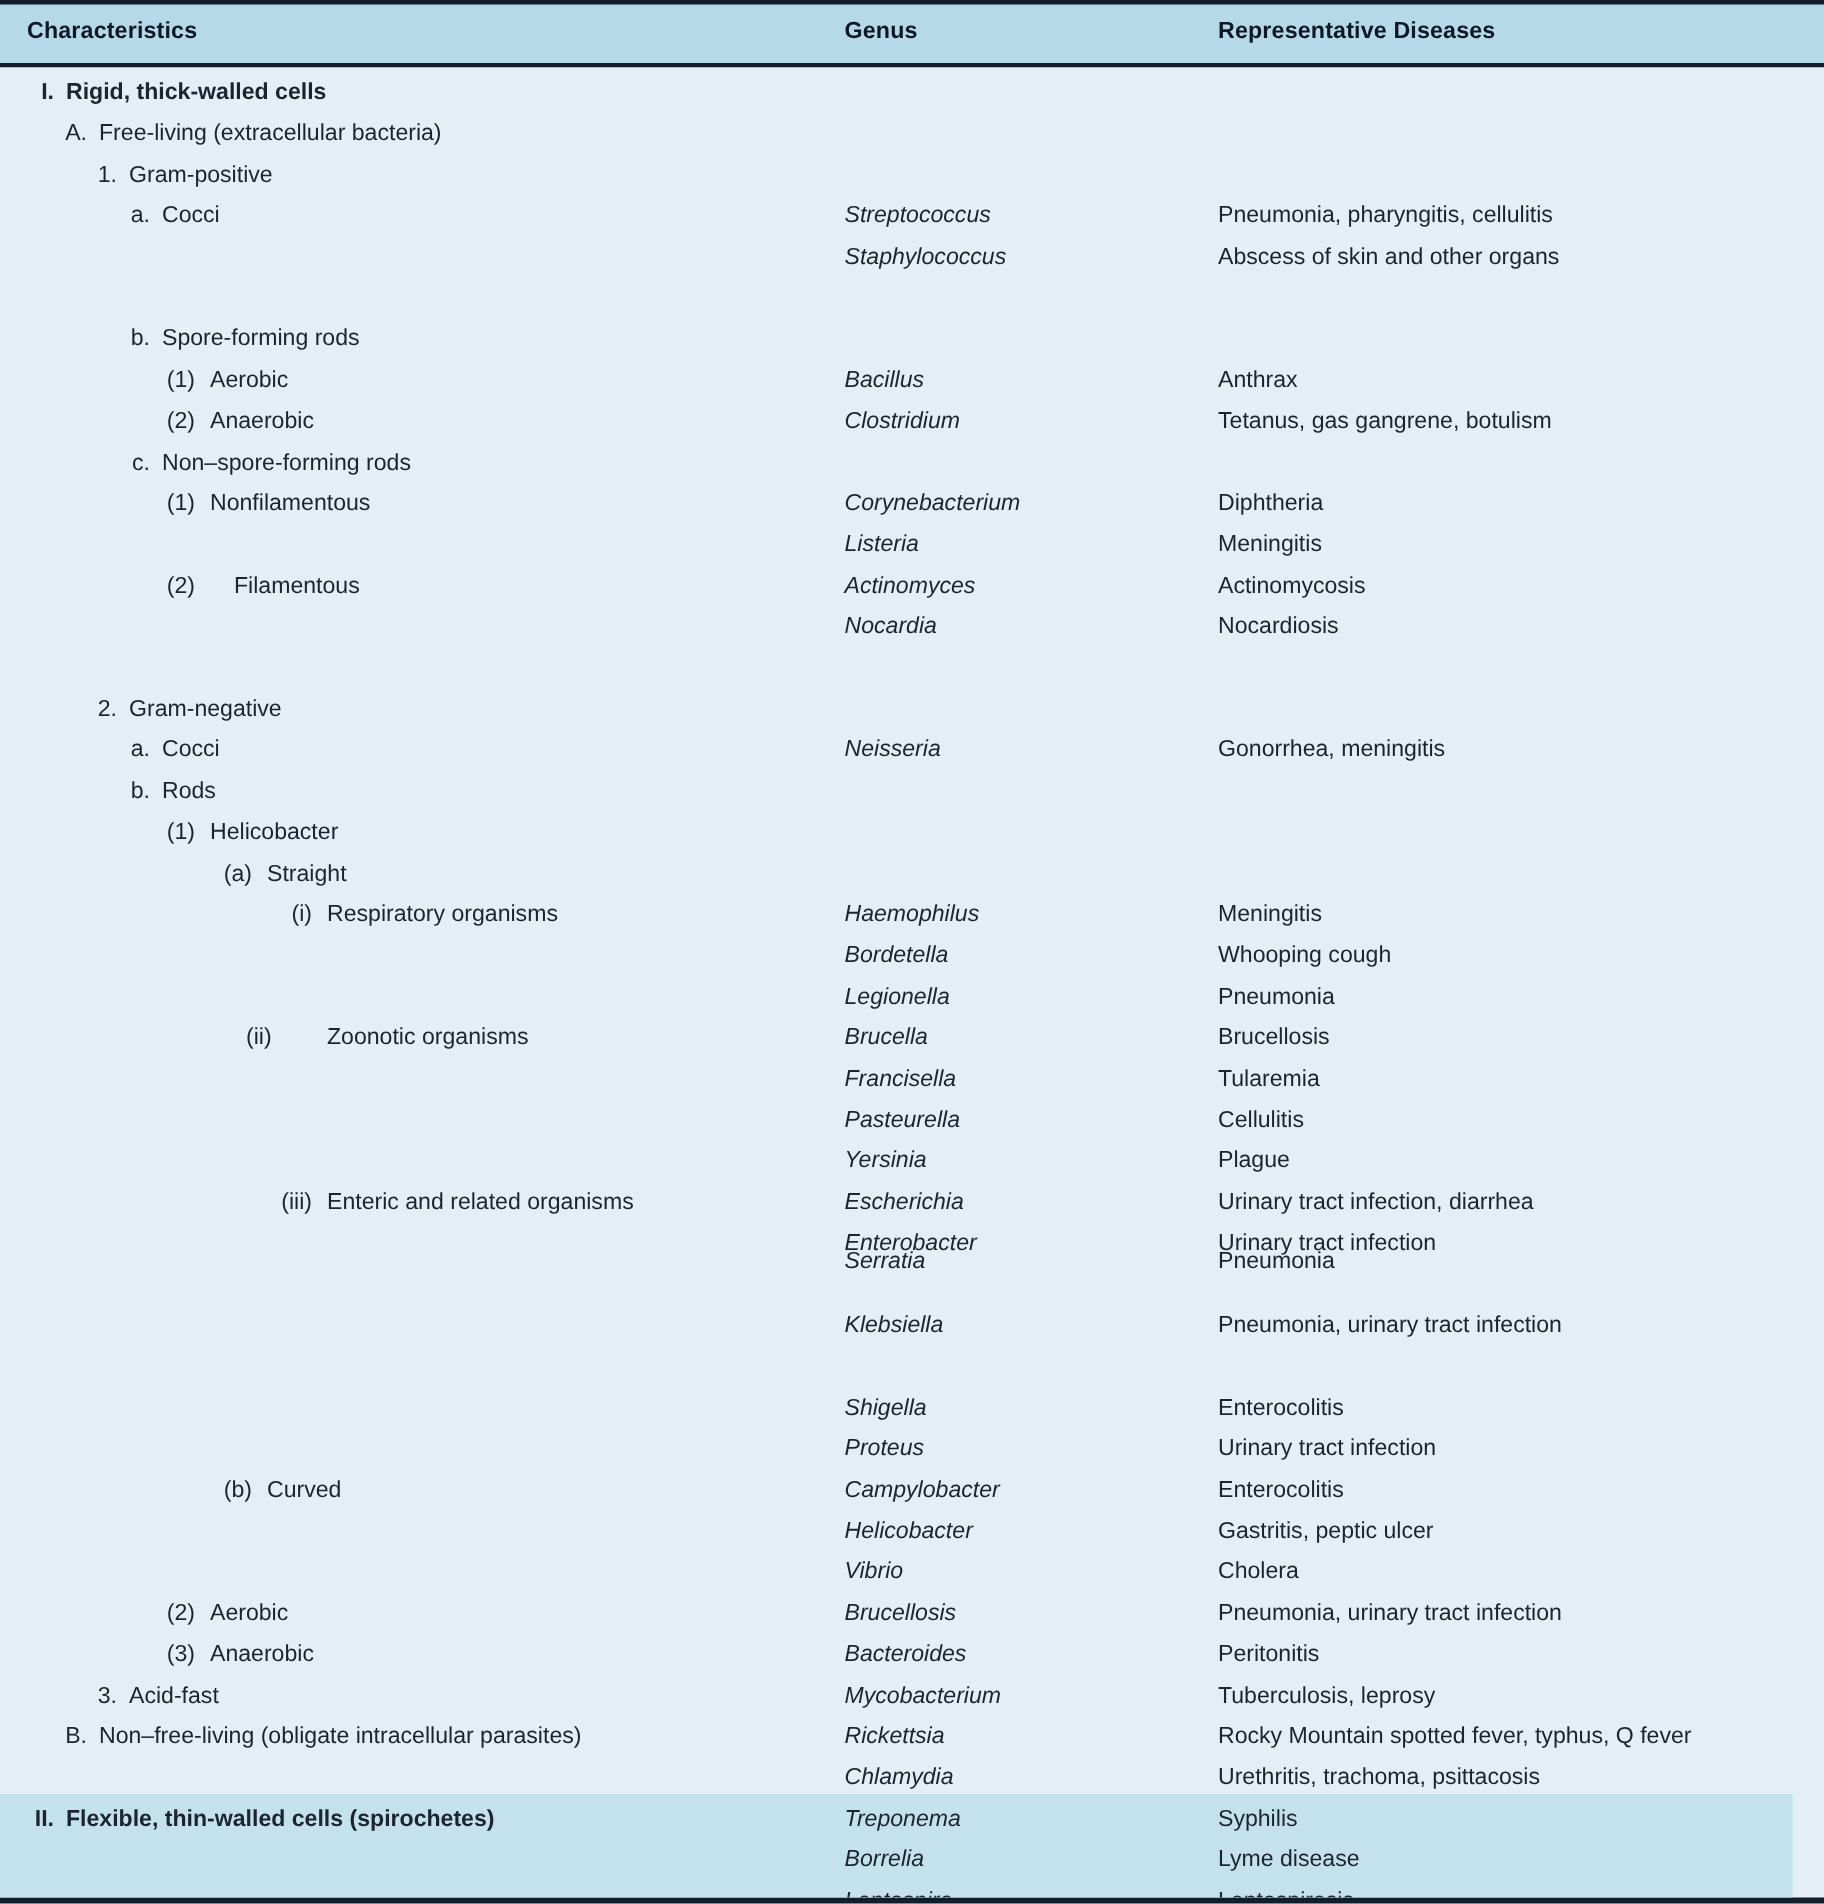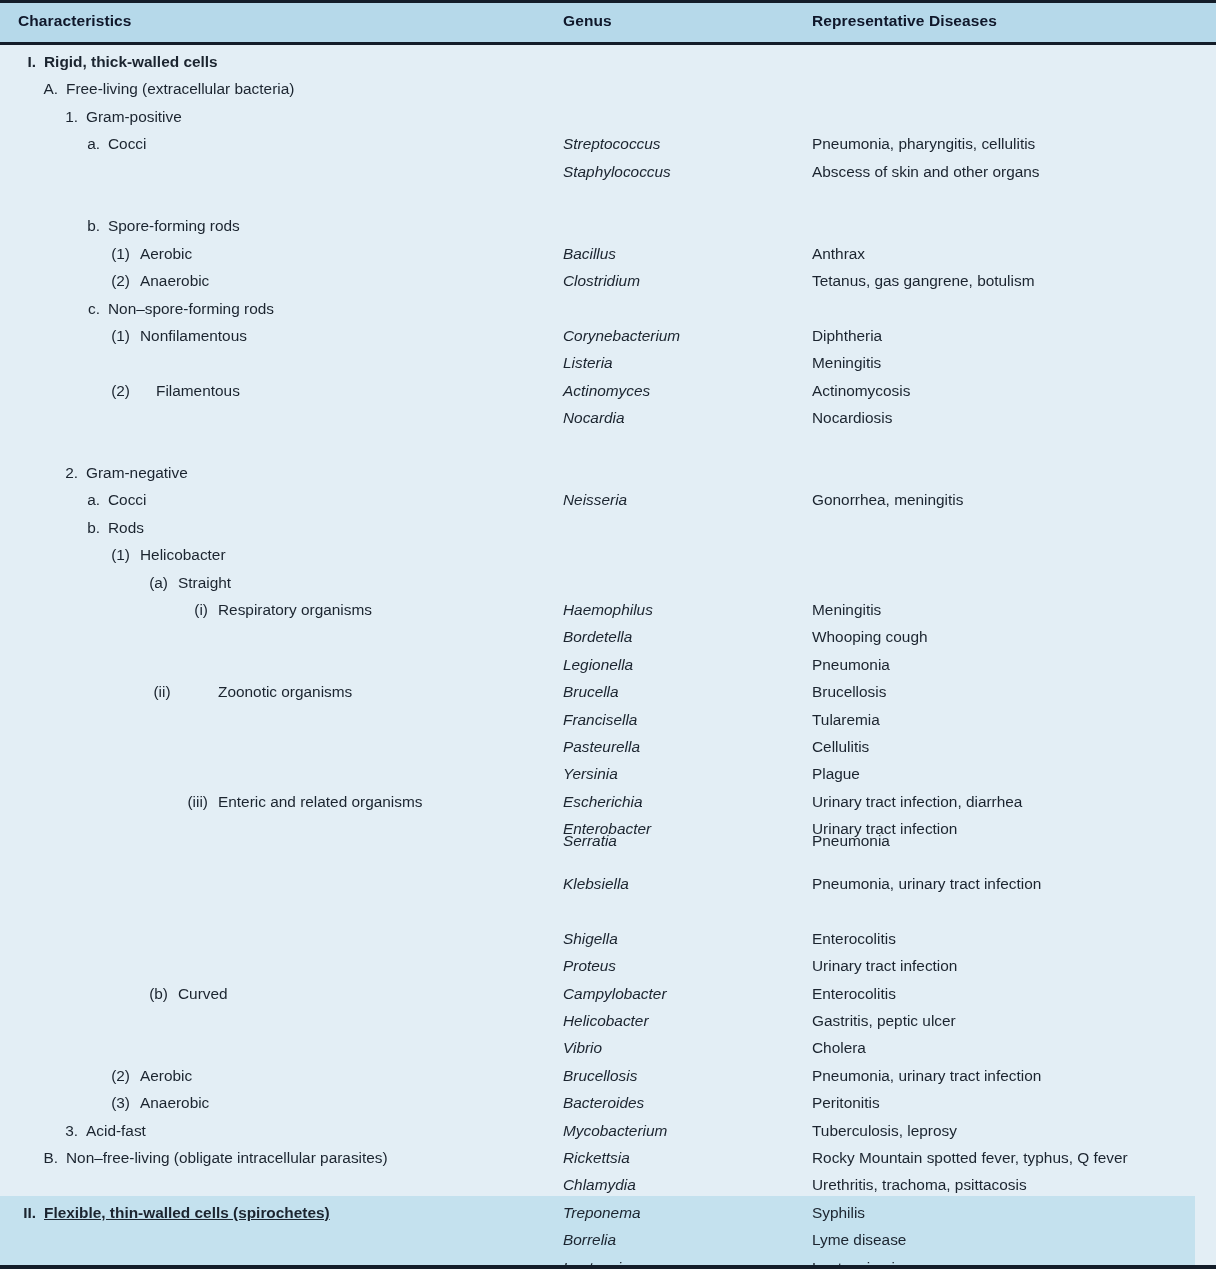--- a/index.html
+++ b/index.html
@@ -234,21 +234,21 @@
       <div class="row" style="top: 582.4px;">
         <div class="cell c-genus">Bordetella</div>
         <div class="cell c-dis">Whooping cough</div>
       </div>
       <div class="row" style="top: 609.8px;">
         <div class="cell c-genus">Legionella</div>
         <div class="cell c-dis">Pneumonia</div>
       </div>
       <div class="row" style="top: 637.2px;">
         <div class="cell c-char">
-          <span class="mk" style="left: 132px; width: 60px; text-align: center;">(ii)</span>
+          <span class="mk" style="left: 164px; width: 60px; text-align: left;">(ii)</span>
           <span class="tx" style="left: 218px;">Zoonotic organisms</span>
         </div>
         <div class="cell c-genus">Brucella</div>
         <div class="cell c-dis">Brucellosis</div>
       </div>
       <div class="row" style="top: 664.6px;">
         <div class="cell c-genus">Francisella</div>
         <div class="cell c-dis">Tularemia</div>
       </div>
       <div class="row" style="top: 692px;">
@@ -335,21 +335,21 @@
         <div class="cell c-genus">Rickettsia</div>
         <div class="cell c-dis">Rocky Mountain spotted fever, typhus, Q fever</div>
       </div>
       <div class="row" style="top: 1130.4px;">
         <div class="cell c-genus">Chlamydia</div>
         <div class="cell c-dis">Urethritis, trachoma, psittacosis</div>
       </div>
       <div class="row" style="top: 1157.8px;">
         <div class="cell c-char bold">
           <span class="mk" style="left: -24px; width: 60px; text-align: right;">II.</span>
-          <span class="tx" style="left: 44px; text-decoration: underline;">Flexible, thin-walled cells (spirochetes)</span>
+          <span class="tx" style="left: 44px;">Flexible, thin-walled cells (spirochetes)</span>
         </div>
         <div class="cell c-genus">Treponema</div>
         <div class="cell c-dis">Syphilis</div>
       </div>
       <div class="row" style="top: 1185.2px;">
         <div class="cell c-genus">Borrelia</div>
         <div class="cell c-dis">Lyme disease</div>
       </div>
       <div class="row" style="top: 1212.6px;">
         <div class="cell c-genus">Leptospira</div>

